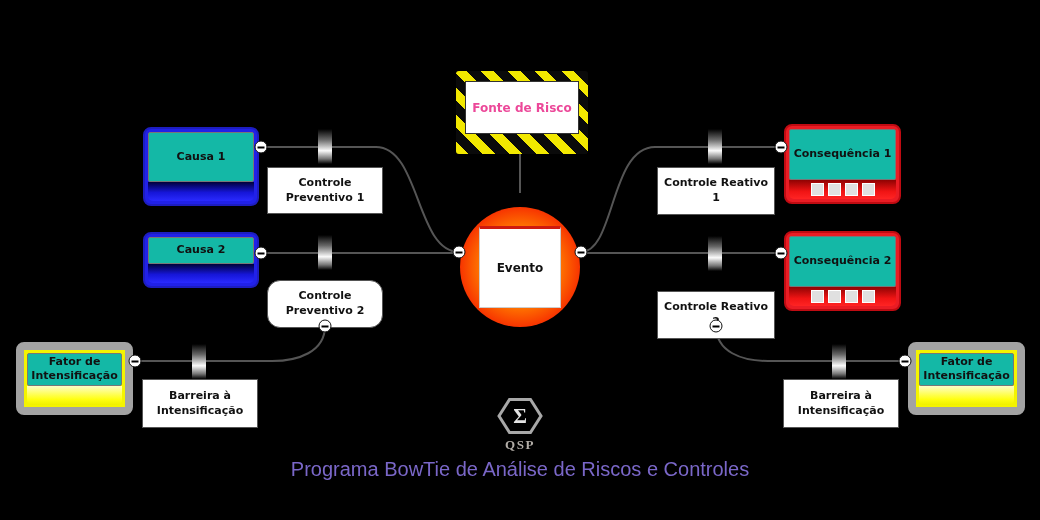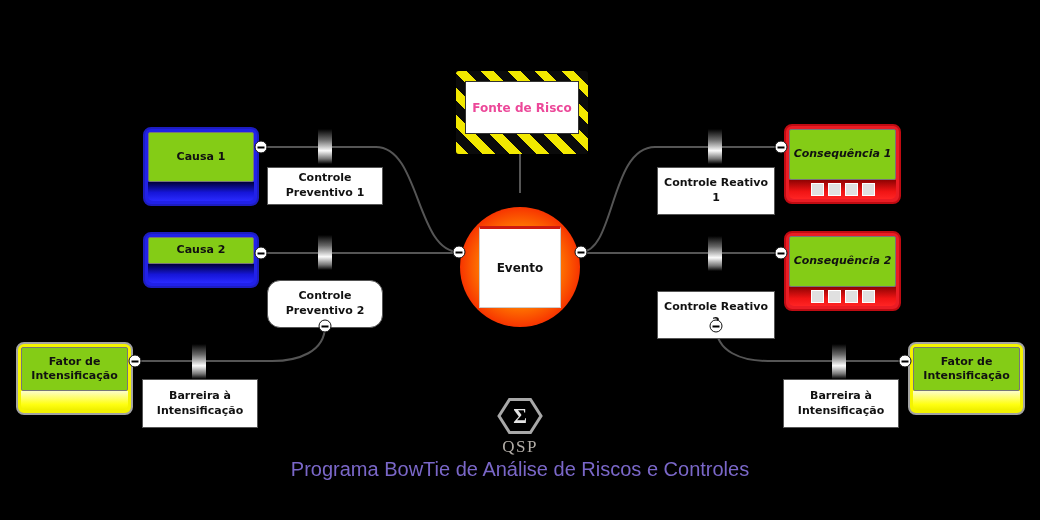--- a/index.html
+++ b/index.html
@@ -18,21 +18,21 @@
   .colored-node {
     position: absolute;
     box-sizing: border-box;
     border-radius: 8px;
     padding: 3px;
     display: flex;
     flex-direction: column;
   }
   .colored-node .label-area {
     flex: 1;
-    background: #84cc16;
+    background: #14b8a6;
     border: 1px solid #777;
     border-radius: 2px;
     display: flex;
     align-items: center;
     justify-content: center;
     text-align: center;
     font-weight: bold;
     font-size: 11px;
     line-height: 1.3;
     color: #111;
@@ -42,23 +42,23 @@
     flex: none;
     height: 19px;
     border-radius: 0 0 5px 5px;
     display: flex;
     align-items: center;
     justify-content: center;
     gap: 4px;
   }
   .blue   { background: #2121e8; border: 2px solid #1d1dc0; }
   .blue   .band { background: linear-gradient(180deg, #00003a 0%, #1616d8 55%, #2a2aff 100%); }
-  .red    { background: #ea1c24; border: 2px solid #c00b12; font-style: italic; }
+  .red    { background: #ea1c24; border: 2px solid #c00b12; }
   .red    .band { background: linear-gradient(180deg, #8f0303 0%, #f01414 60%, #ff2424 100%); }
-  .yellow { background: #f4f400; border: 2px solid #a3a3a3; }
+  .yellow { background: #f4f400; border: 8px solid #a3a3a3; }
   .yellow .band { background: linear-gradient(180deg, #fdfdc8 0%, #ffff12 70%, #f0f000 100%); }
   .sq {
     width: 13px; height: 13px;
     background: #e0e0e0;
     border: 1px solid #fff;
     box-sizing: border-box;
   }
 
   
   .plain-node {
@@ -139,22 +139,22 @@
     align-items: center;
     justify-content: center;
   }
   .minus .dash { width: 7px; height: 2px; background: #000; }
 
   
   .logo { position: absolute; left: 492px; top: 397px; width: 56px; text-align: center; }
   .logo-text {
     margin-top: -2px;
     font-family: "Liberation Serif", serif;
-    font-weight: normal;
-    font-size: 17px;
+    font-weight: bold;
+    font-size: 13px;
     letter-spacing: 1.5px;
     color: #b2ada7;
   }
   .footer-title {
     position: absolute;
     left: 0; right: 0;
     top: 458px;
     text-align: center;
     font-family: "Liberation Sans", sans-serif;
     font-size: 20px;
@@ -194,21 +194,21 @@
     </div>
     <div class="band"></div>
   </div>
   <div class="colored-node blue" style="left:143px; top:232px; width:116px; height:56px;">
     <div class="label-area">
       <span>Causa 2</span>
     </div>
     <div class="band"></div>
   </div>
 
-  <div class="plain-node" style="left:267px; top:167px; width:116px; height:38px;">
+  <div class="plain-node" style="left:267px; top:167px; width:116px; height:47px;">
     <span>Controle Preventivo 1</span>
   </div>
   <div class="plain-node" style="left:267px; top:280px; width:116px; height:48px;border-radius:13px;">
     <span>Controle Preventivo 2</span>
   </div>
 
   <div class="plain-node" style="left:657px; top:167px; width:118px; height:48px;">
     <span>Controle Reativo 1</span>
   </div>
   <div class="plain-node" style="left:657px; top:291px; width:118px; height:48px;">

